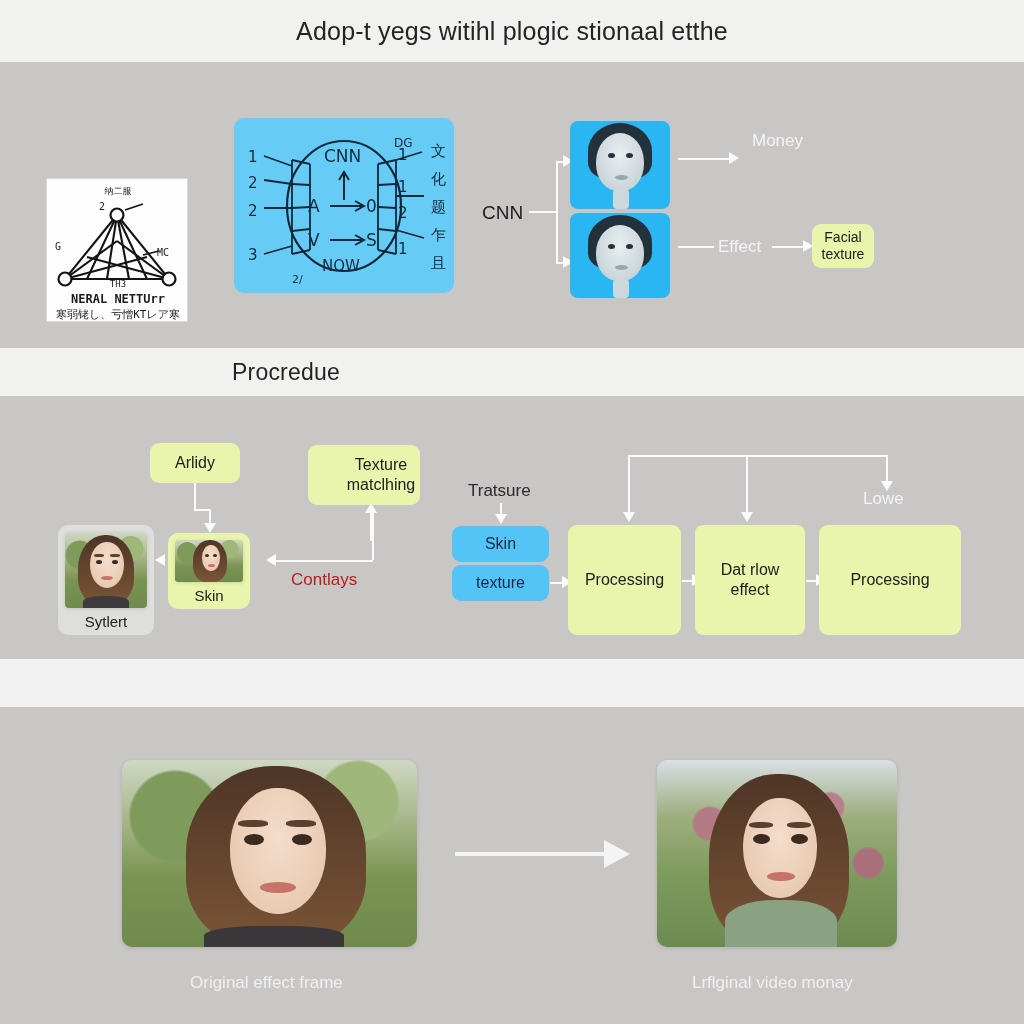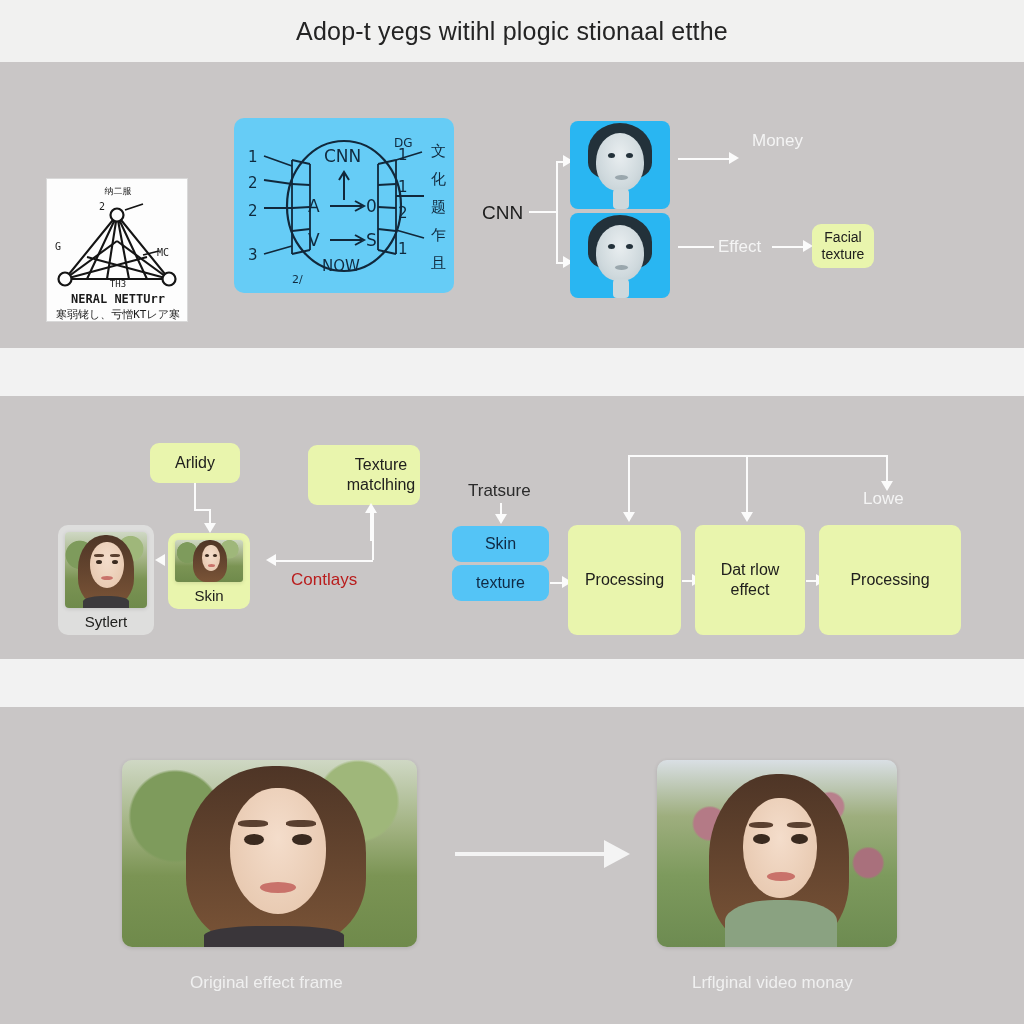--- a/index.html
+++ b/index.html
@@ -262,20 +262,23 @@
     <div class="eye" style="left:56px; top:31px; width:7px; height:5px;"></div>
     <div class="mouth" style="left:45px; top:52px; width:13px; height:5px;"></div>
     <div class="neck" style="left:43px; top:66px; width:16px; height:19px;"></div>
   </div>
   <div class="ln h" style="left:678px; top:246px; width:36px;"></div>
   <div class="plain-label white" style="left:718px; top:237px;">Effect</div>
   <div class="ln h" style="left:772px; top:246px; width:32px;"></div>
   <div class="arrowhead ah-right" style="left:803px; top:240px;"></div>
   <div class="node yellow" style="left:812px; top:224px; width:62px; height:44px; font-size:14px;">Facial texture</div>
 
+  <div class="band-light" id="sec1-band">
+    <div class="band-title">Procredue</div>
+  </div>
 
   <div class="band-gray" id="panel2"></div>
 
   <div class="node yellow" style="left:150px; top:443px; width:90px; height:40px;">Arlidy</div>
   <div class="ln v" style="left:194px; top:483px; height:28px;"></div>
   <div class="ln h" style="left:194px; top:509px; width:16px;"></div>
   <div class="ln v" style="left:209px; top:509px; height:16px;"></div>
   <div class="arrowhead ah-down" style="left:204px; top:523px;"></div>
 
   <div class="node yellow" style="left:308px; top:445px; width:112px; height:60px;padding-left:40px;">Texture matclhing</div>

